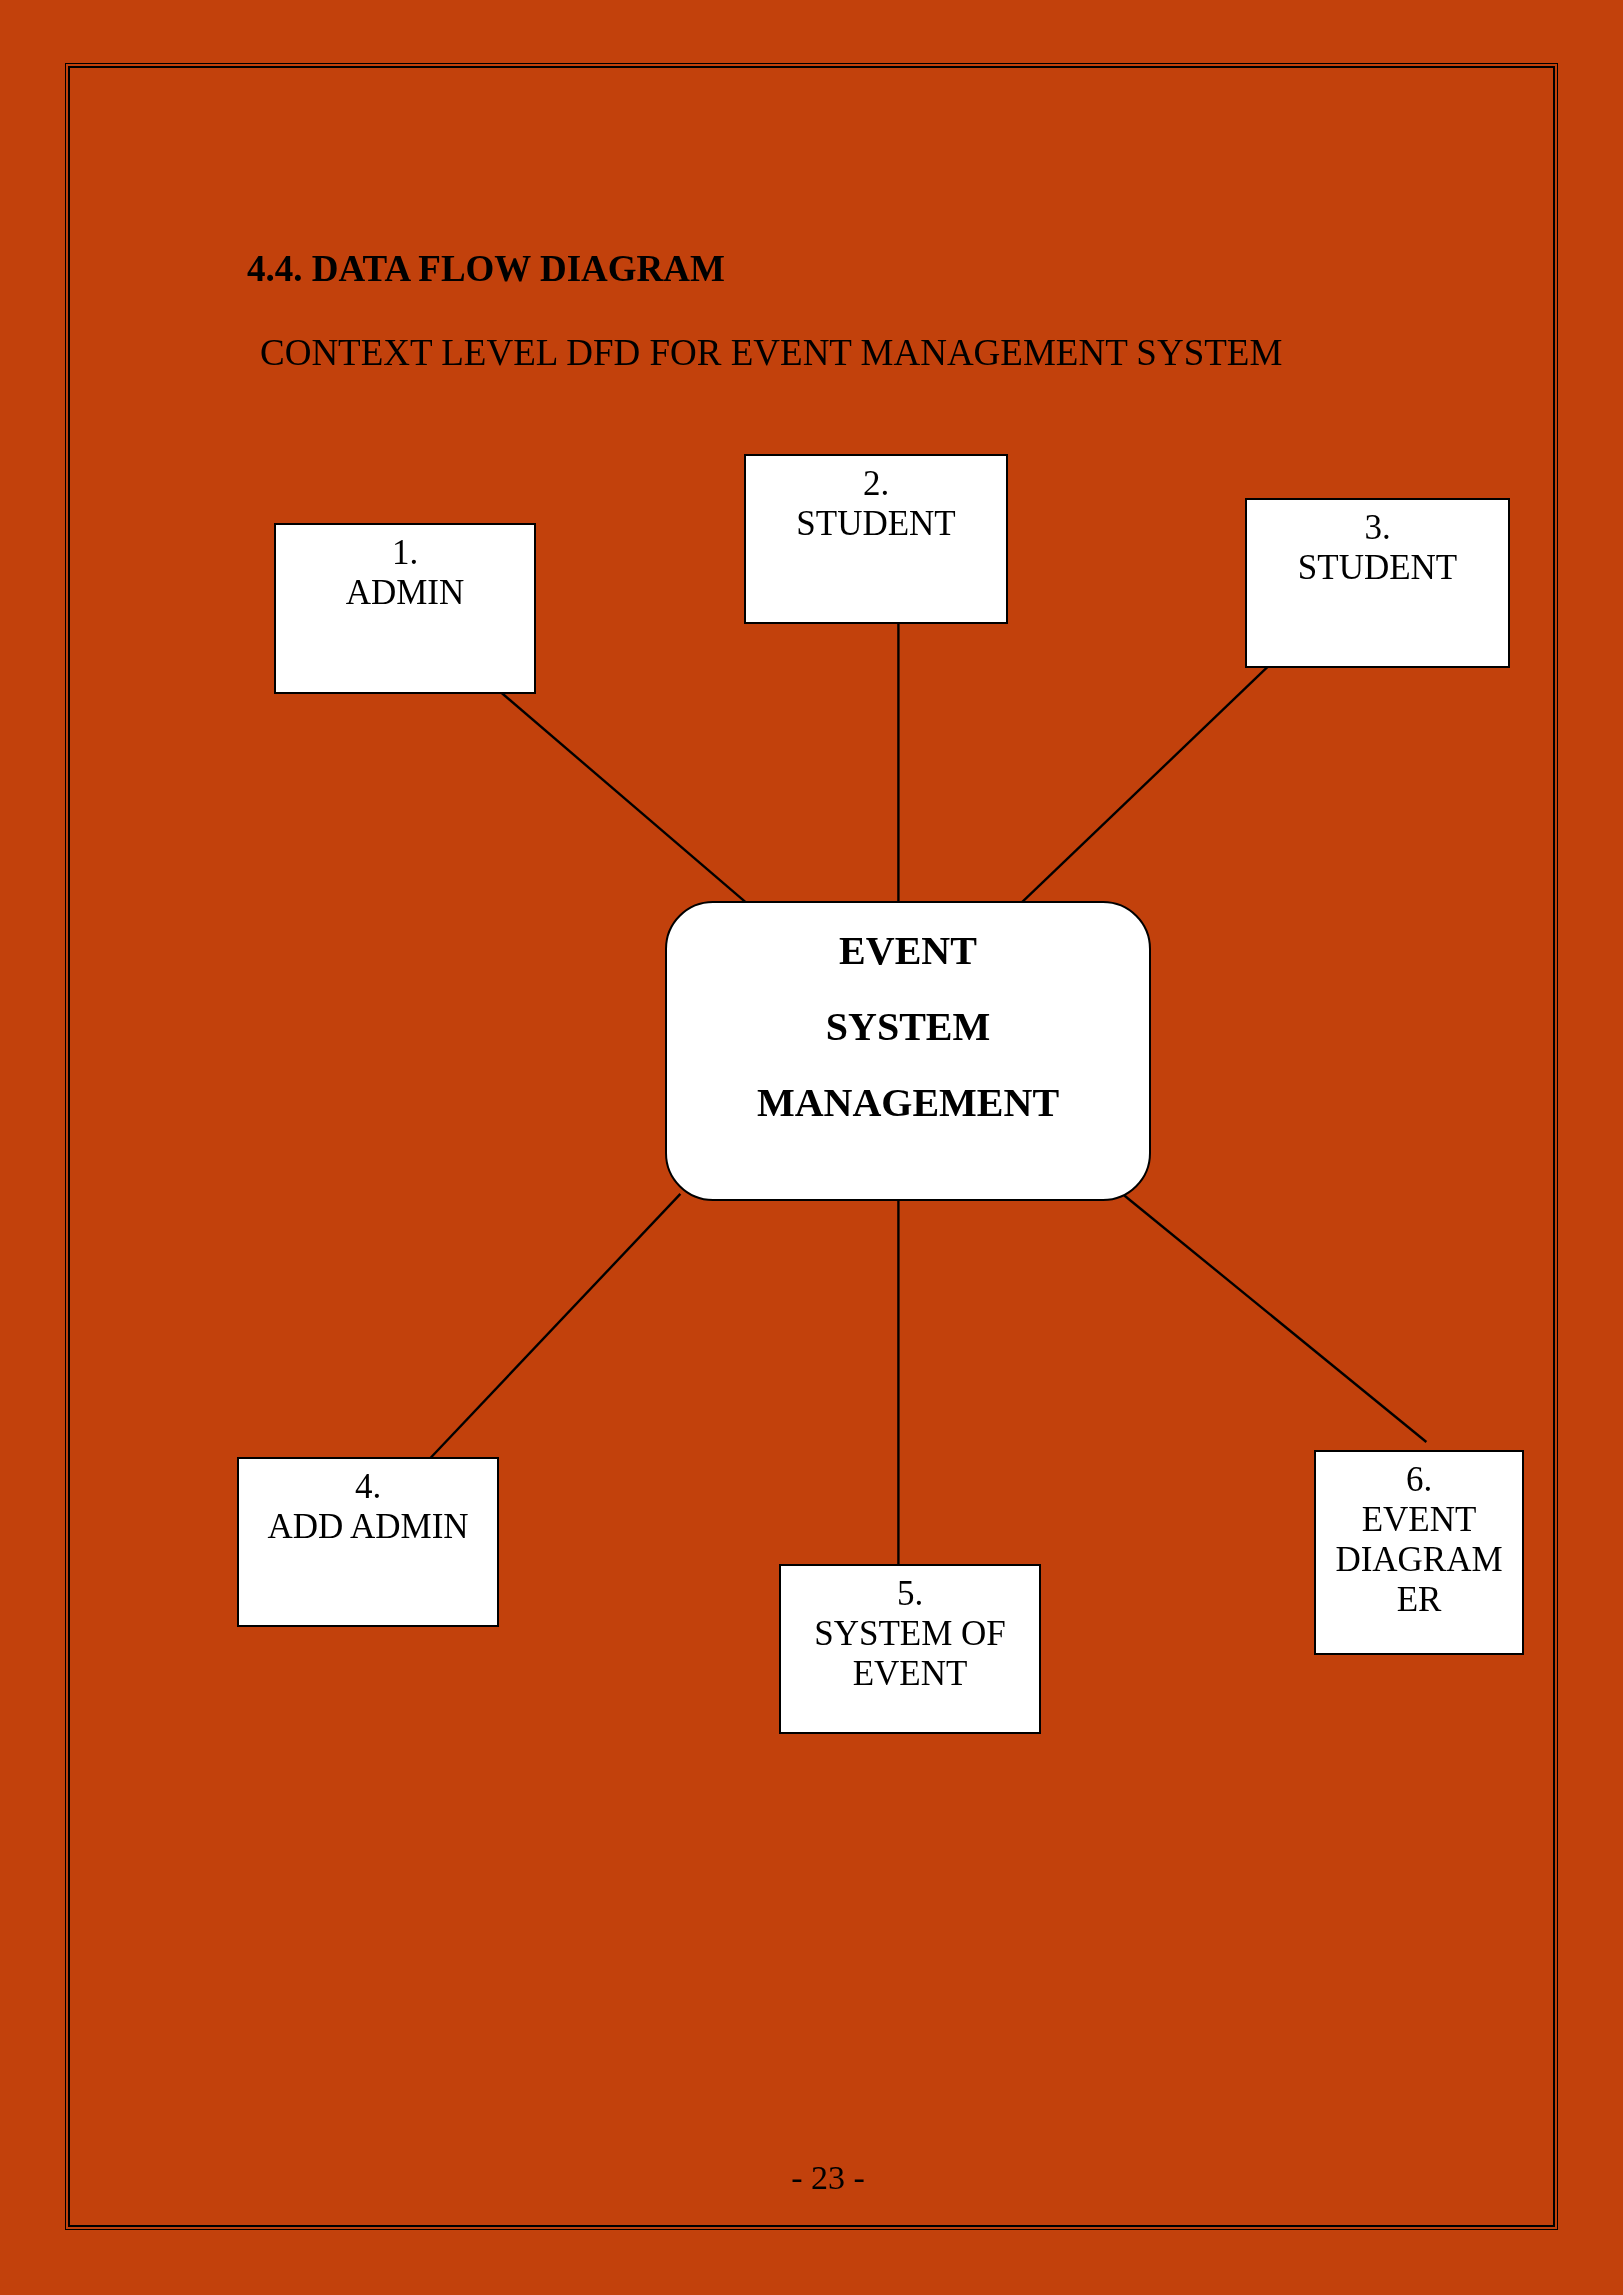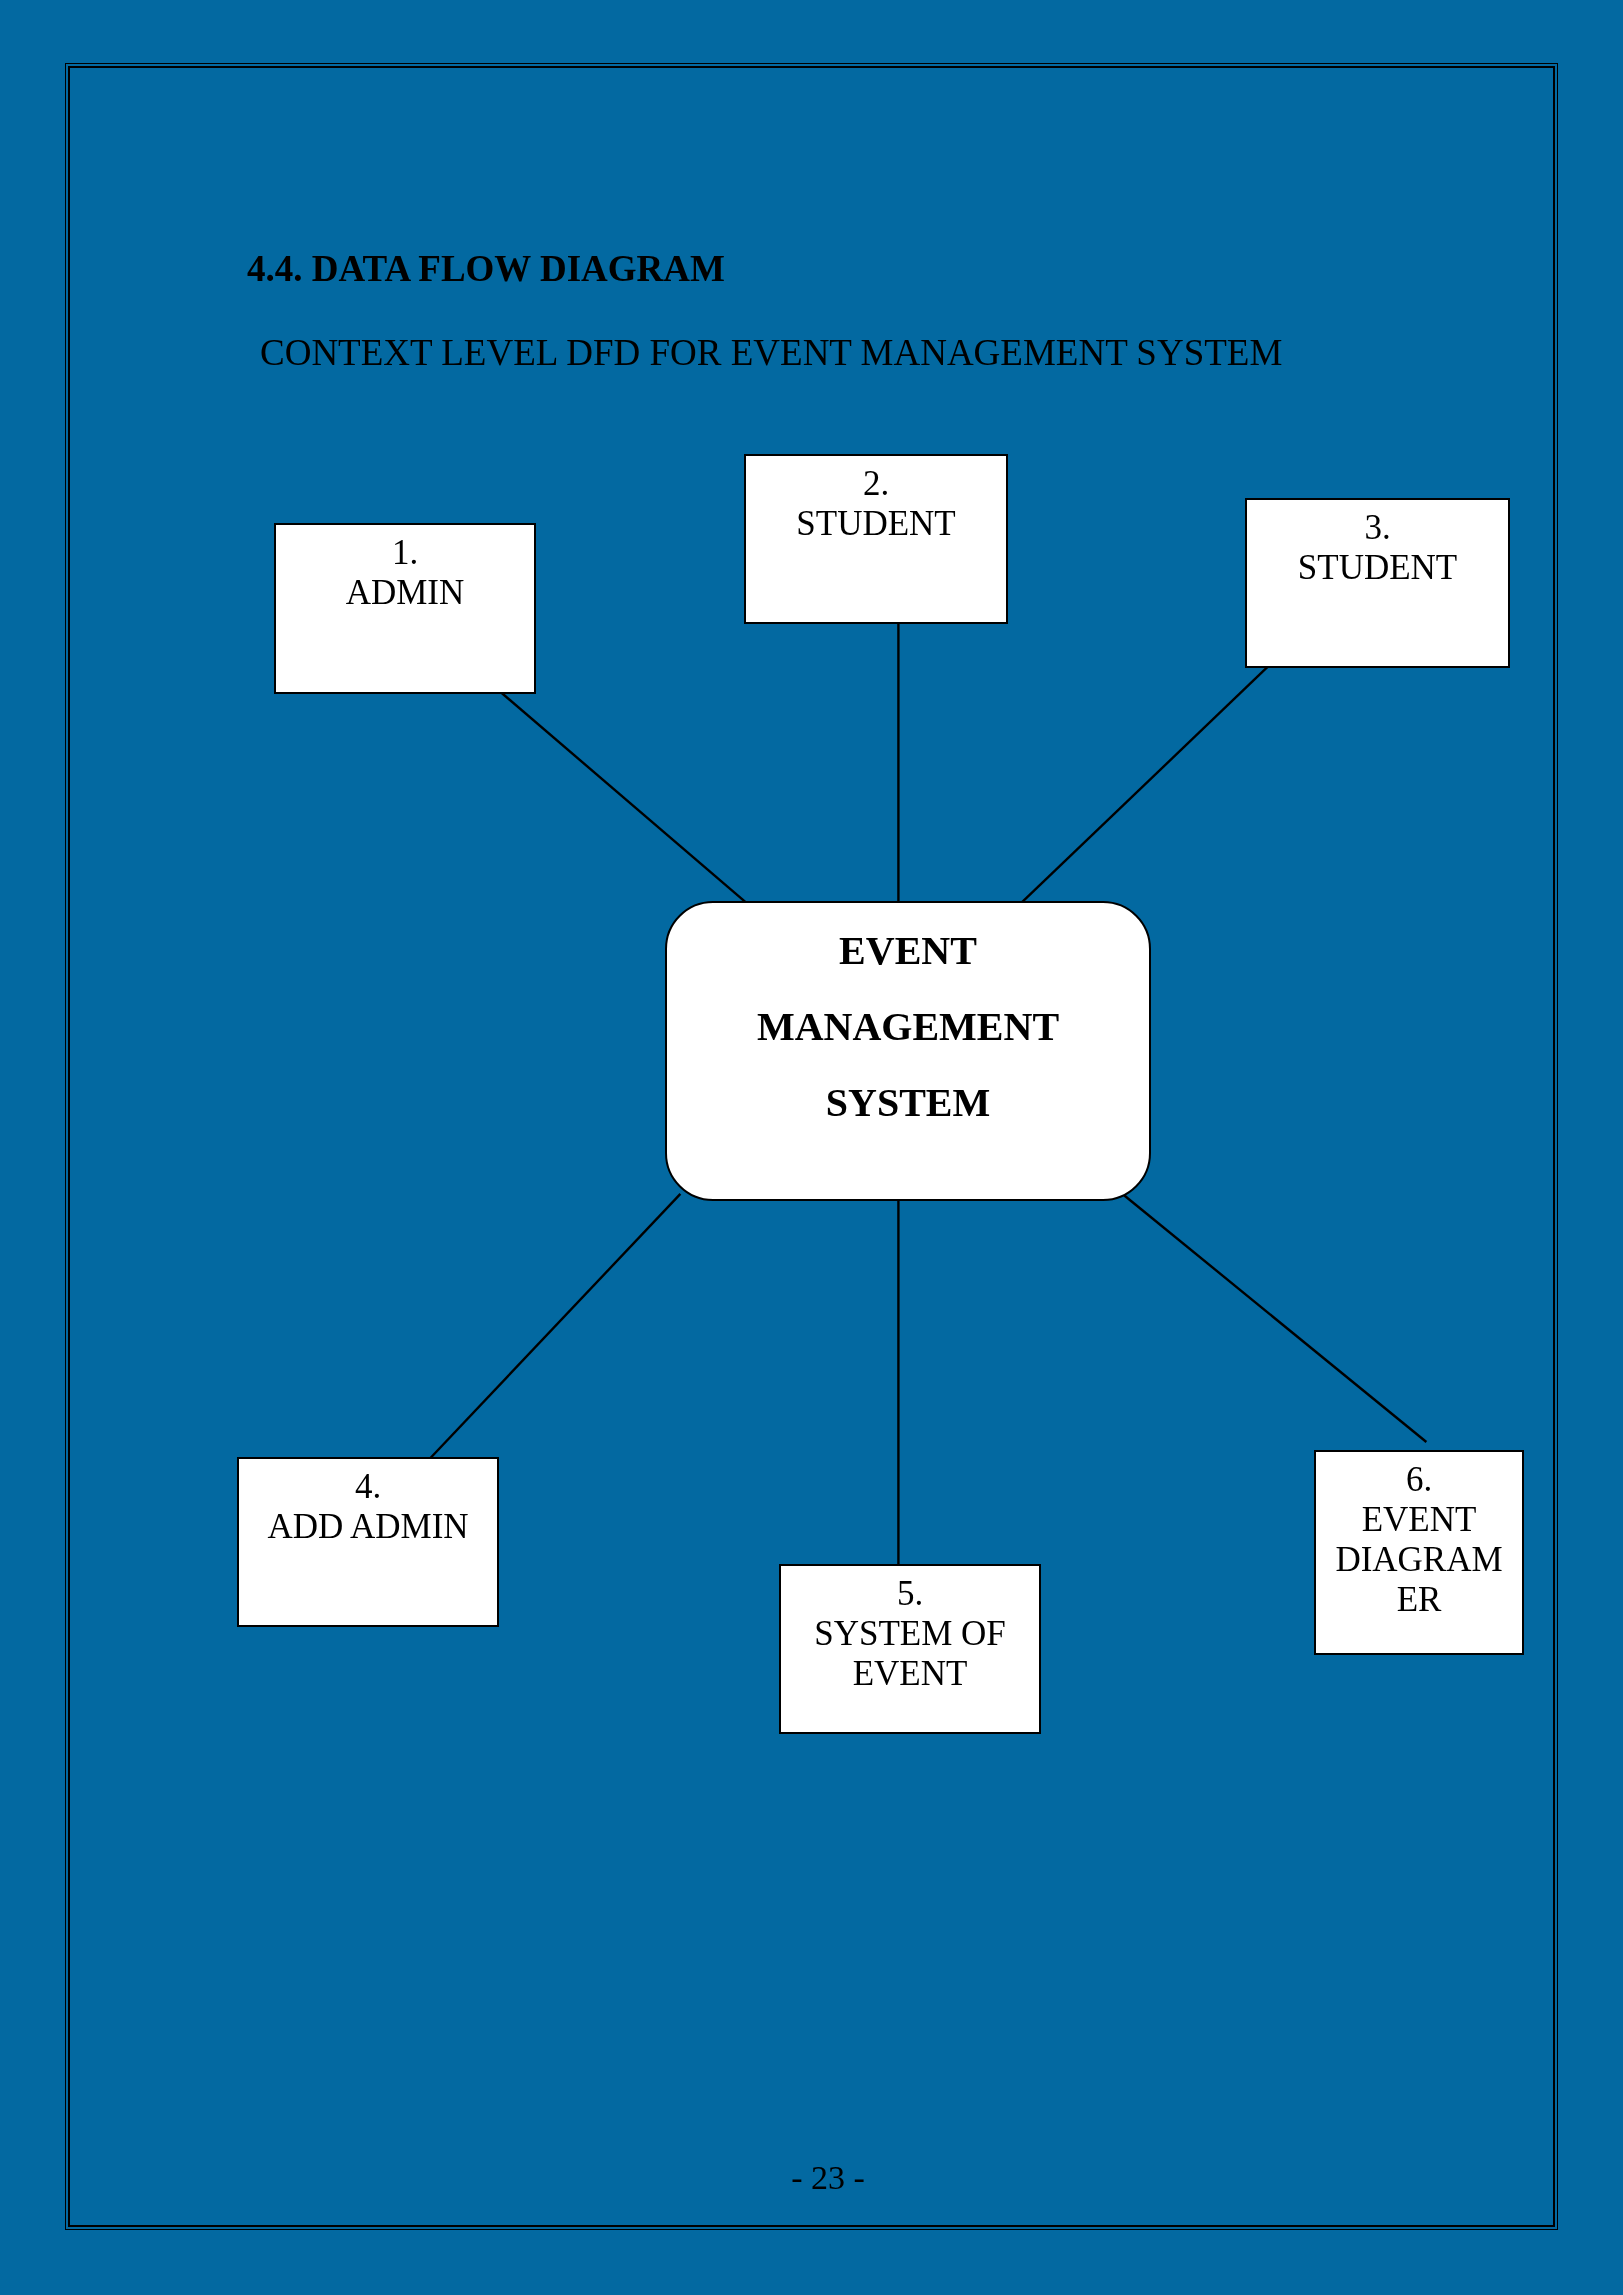--- a/index.html
+++ b/index.html
@@ -4,21 +4,21 @@
 <style>
   html, body {
     margin: 0;
     padding: 0;
     background: #ffffff;
   }
   .page {
     position: relative;
     width: 1624px;
     height: 2295px;
-    background: #0369a1;
+    background: #c2410c;
     color: #000000;
     font-family: "Liberation Serif", "DejaVu Serif", serif;
     overflow: hidden;
   }
   
   .frame-outer {
     position: absolute;
     left: 65px;
     top: 63px;
     width: 1493px;
@@ -155,20 +155,20 @@
 
   <div class="entity" id="entity-scheduler">
     <div>6.</div>
     <div>EVENT</div>
     <div>DIAGRAM</div>
     <div>ER</div>
   </div>
 
   <div class="process">
     <div>EVENT</div>
+    <div>SYSTEM</div>
     <div>MANAGEMENT</div>
-    <div>SYSTEM</div>
   </div>
 
   <div class="page-number">- 23 -</div>
 
 </div>
 
 
 </body></html>

